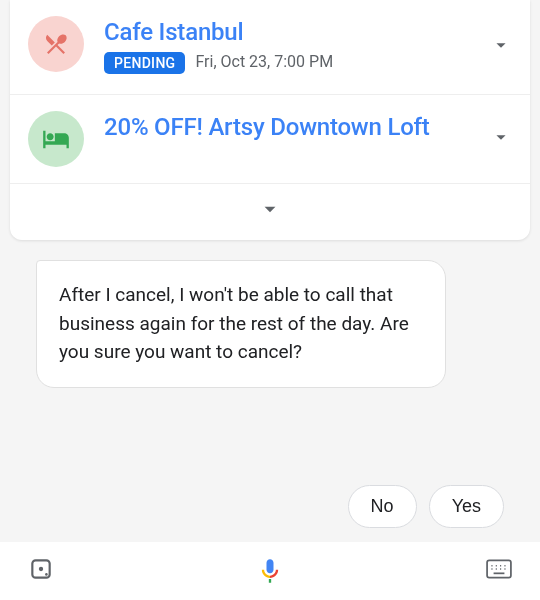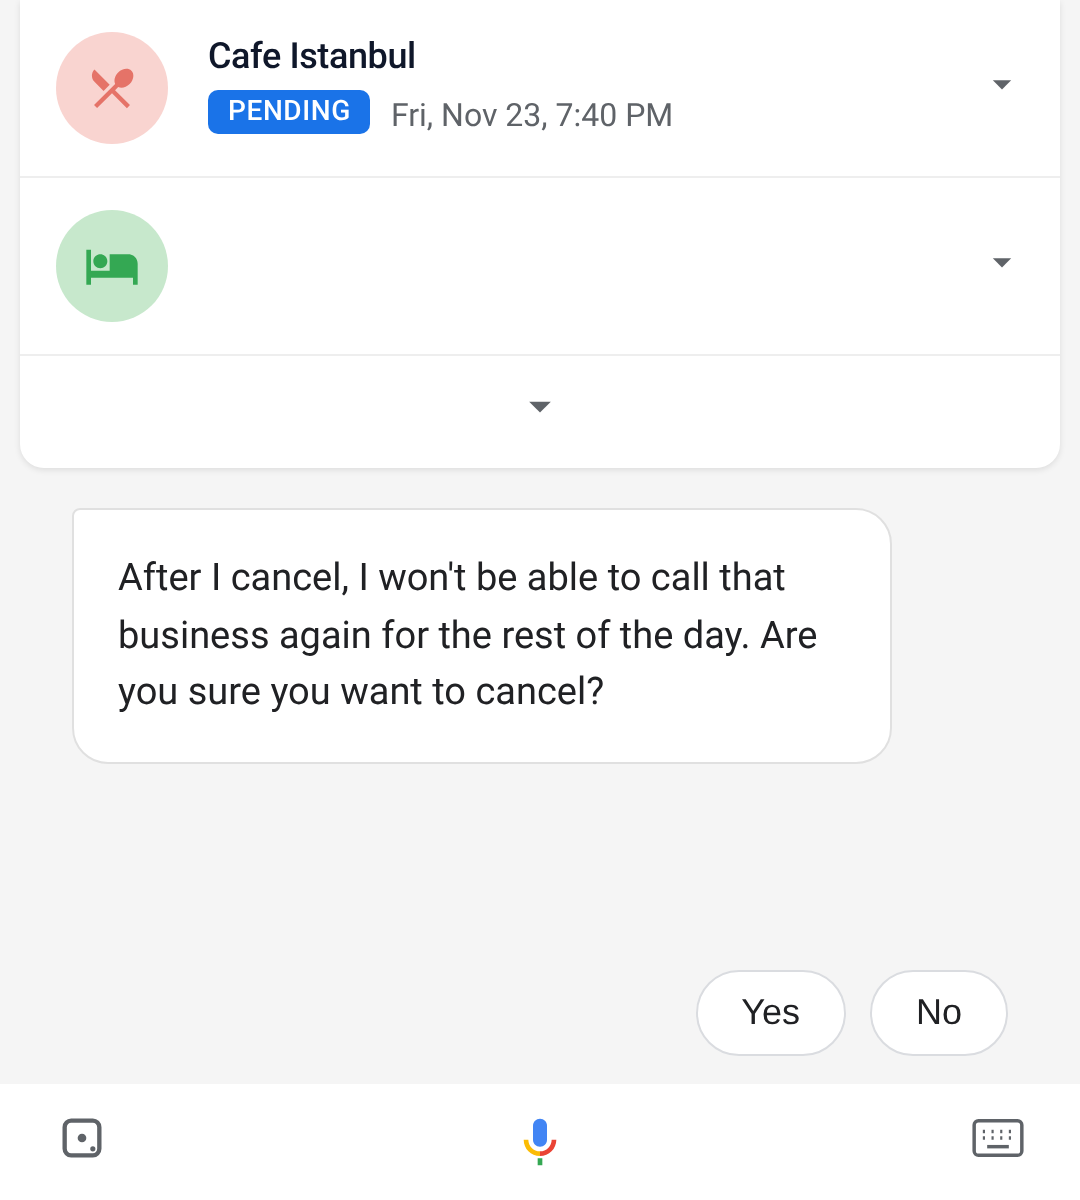--- a/index.html
+++ b/index.html
@@ -33,29 +33,29 @@
       flex-shrink: 0;
       display: flex;
       align-items: center;
       justify-content: center;
       margin-right: 20px;
     }
     .icon-pink { background: #f9d4d0; }
     .icon-green { background: #c7e8cc; }
     .card-content { flex: 1; padding-top: 2px; }
     .card-title {
-      font-size: 18px;
+      font-size: 24px;
       font-weight: 500;
-      color: #0f172a;
+      color: #3b82f6;
       margin-bottom: 6px;
       letter-spacing: -0.2px;
     }
     .card-meta-row {
       display: flex;
-      align-items: flex-end;
+      align-items: flex-start;
       gap: 10px;
       margin-bottom: 4px;
     }
     .badge {
       background: #1a73e8;
       color: #fff;
       font-size: 14px;
       font-weight: 500;
       padding: 3px 10px;
       border-radius: 5px;
@@ -128,37 +128,38 @@
   <div class="card">
     <div class="card-icon icon-pink">
       <svg width="26" height="26" viewBox="0 0 24 24" fill="#e57368">
           <path d="M8.1 13.34l2.83-2.83L3.91 3.5c-1.56 1.56-1.56 4.09 0 5.66l4.19 4.18zm6.78-1.81c1.53.71 3.68.21 5.27-1.38 1.91-1.91 2.28-4.65.81-6.12-1.46-1.46-4.2-1.1-6.12.81-1.59 1.59-2.09 3.74-1.38 5.27L3.7 19.87l1.41 1.41L12 14.41l6.88 6.88 1.41-1.41L13.41 13l1.47-1.47z"></path>
         </svg>
     </div>
     <div class="card-content">
       <div class="card-title">Cafe Istanbul</div>
       <div class="card-meta-row">
         <span class="badge">PENDING</span>
-        <span class="card-time">Fri, Nov 23, 7:40 PM</span>
+        <span class="card-time">Fri, Oct 23, 7:00 PM</span>
       </div>
     </div>
     <span class="chevron">
       <svg width="22" height="22" viewBox="0 0 24 24" fill="#5f6368">
           <path d="M7 10l5 5 5-5z"></path>
         </svg>
     </span>
   </div>
 
   <div class="card">
     <div class="card-icon icon-green">
       <svg width="28" height="28" viewBox="0 0 24 24" fill="#34a853">
           <path d="M7 13c1.66 0 3-1.34 3-3S8.66 7 7 7s-3 1.34-3 3 1.34 3 3 3zm12-6h-8v7H3V5H1v15h2v-3h18v3h2v-9c0-2.21-1.79-4-4-4z"></path>
         </svg>
     </div>
     <div class="card-content">
+      <div class="card-title">20% OFF! Artsy Downtown Loft</div>
     </div>
     <span class="chevron">
       <svg width="22" height="22" viewBox="0 0 24 24" fill="#5f6368">
           <path d="M7 10l5 5 5-5z"></path>
         </svg>
     </span>
   </div>
 
   <div class="expand-row">
     <svg width="26" height="26" viewBox="0 0 24 24" fill="#5f6368">
@@ -166,22 +167,22 @@
       </svg>
   </div>
 
 </div>
 
 <div class="bubble">
   <span>After I cancel, I won't be able to call that business again for the rest of the day. Are you sure you want to cancel?</span>
 </div>
 
 <div class="chips-row">
+  <button class="chip">No</button>
   <button class="chip">Yes</button>
-  <button class="chip">No</button>
 </div>
 
 <div class="bottom-bar">
   <span class="lens-icon">
     <svg width="26" height="26" viewBox="0 0 24 24" fill="none" stroke="#5f6368" stroke-width="2">
         <rect x="4" y="4" width="16" height="16" rx="3"></rect>
         <circle cx="12" cy="12" r="2" fill="#5f6368" stroke="none"></circle>
         <circle cx="17" cy="17" r="1.2" fill="#5f6368" stroke="none"></circle>
       </svg>
   </span>

